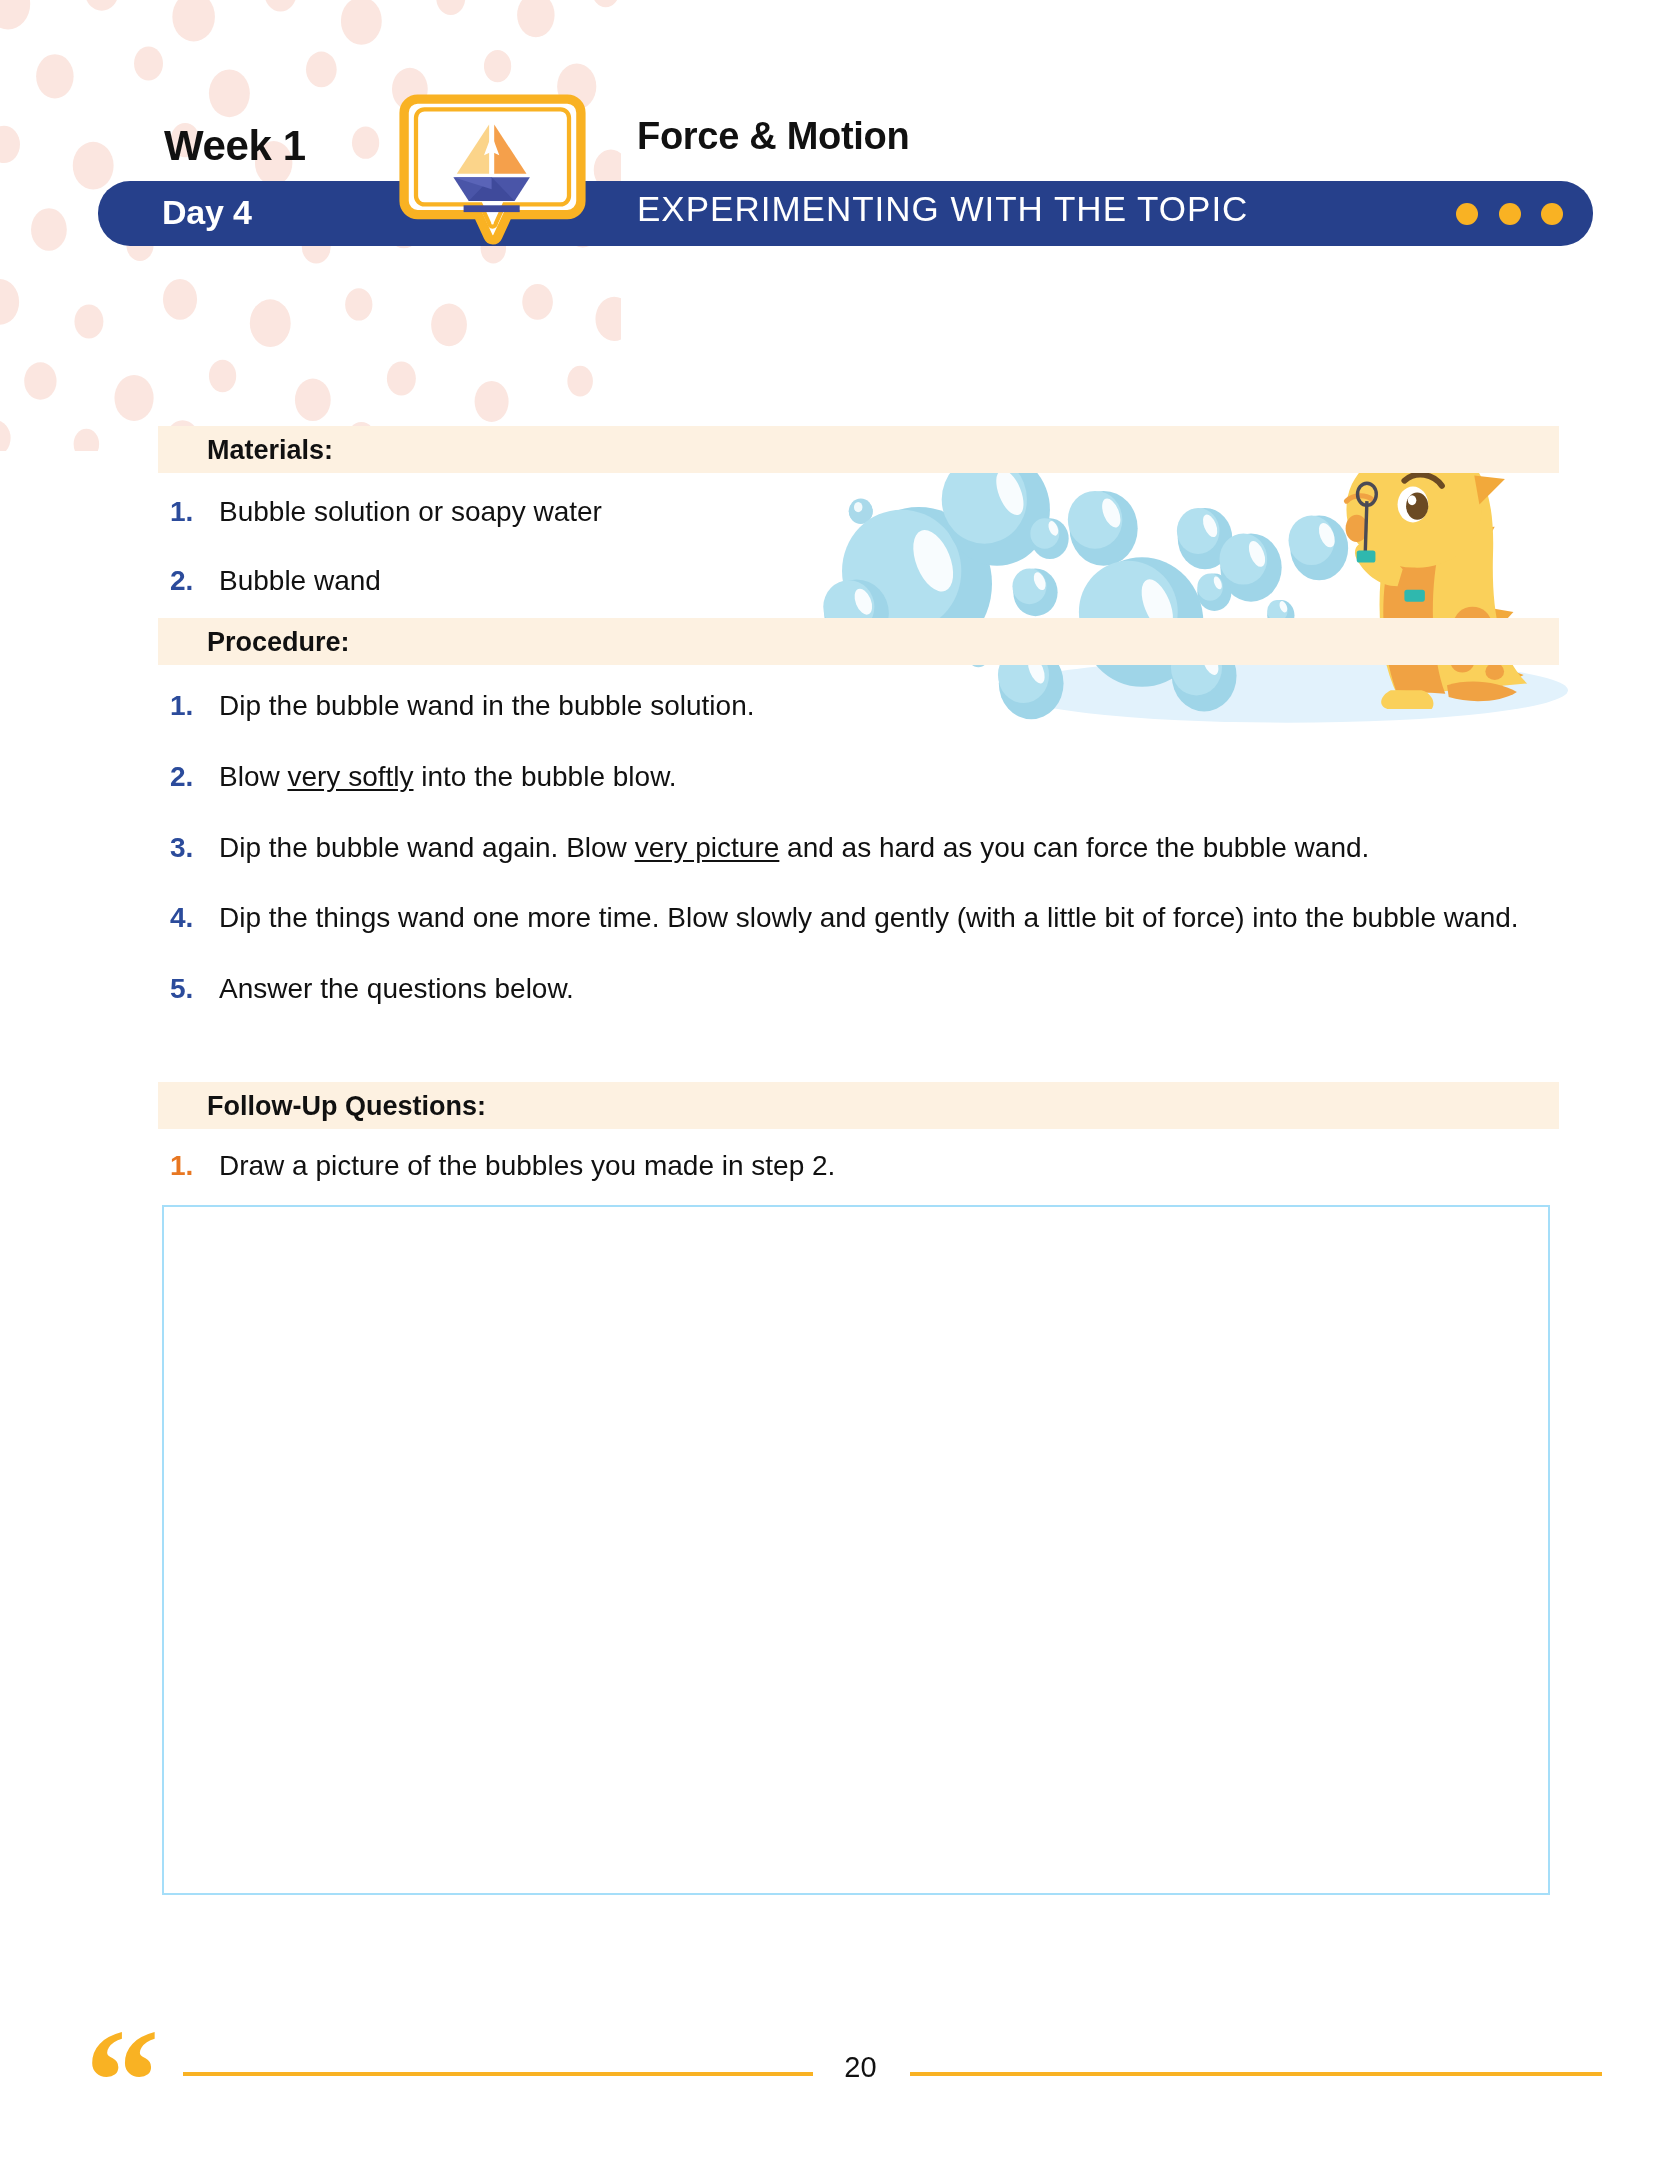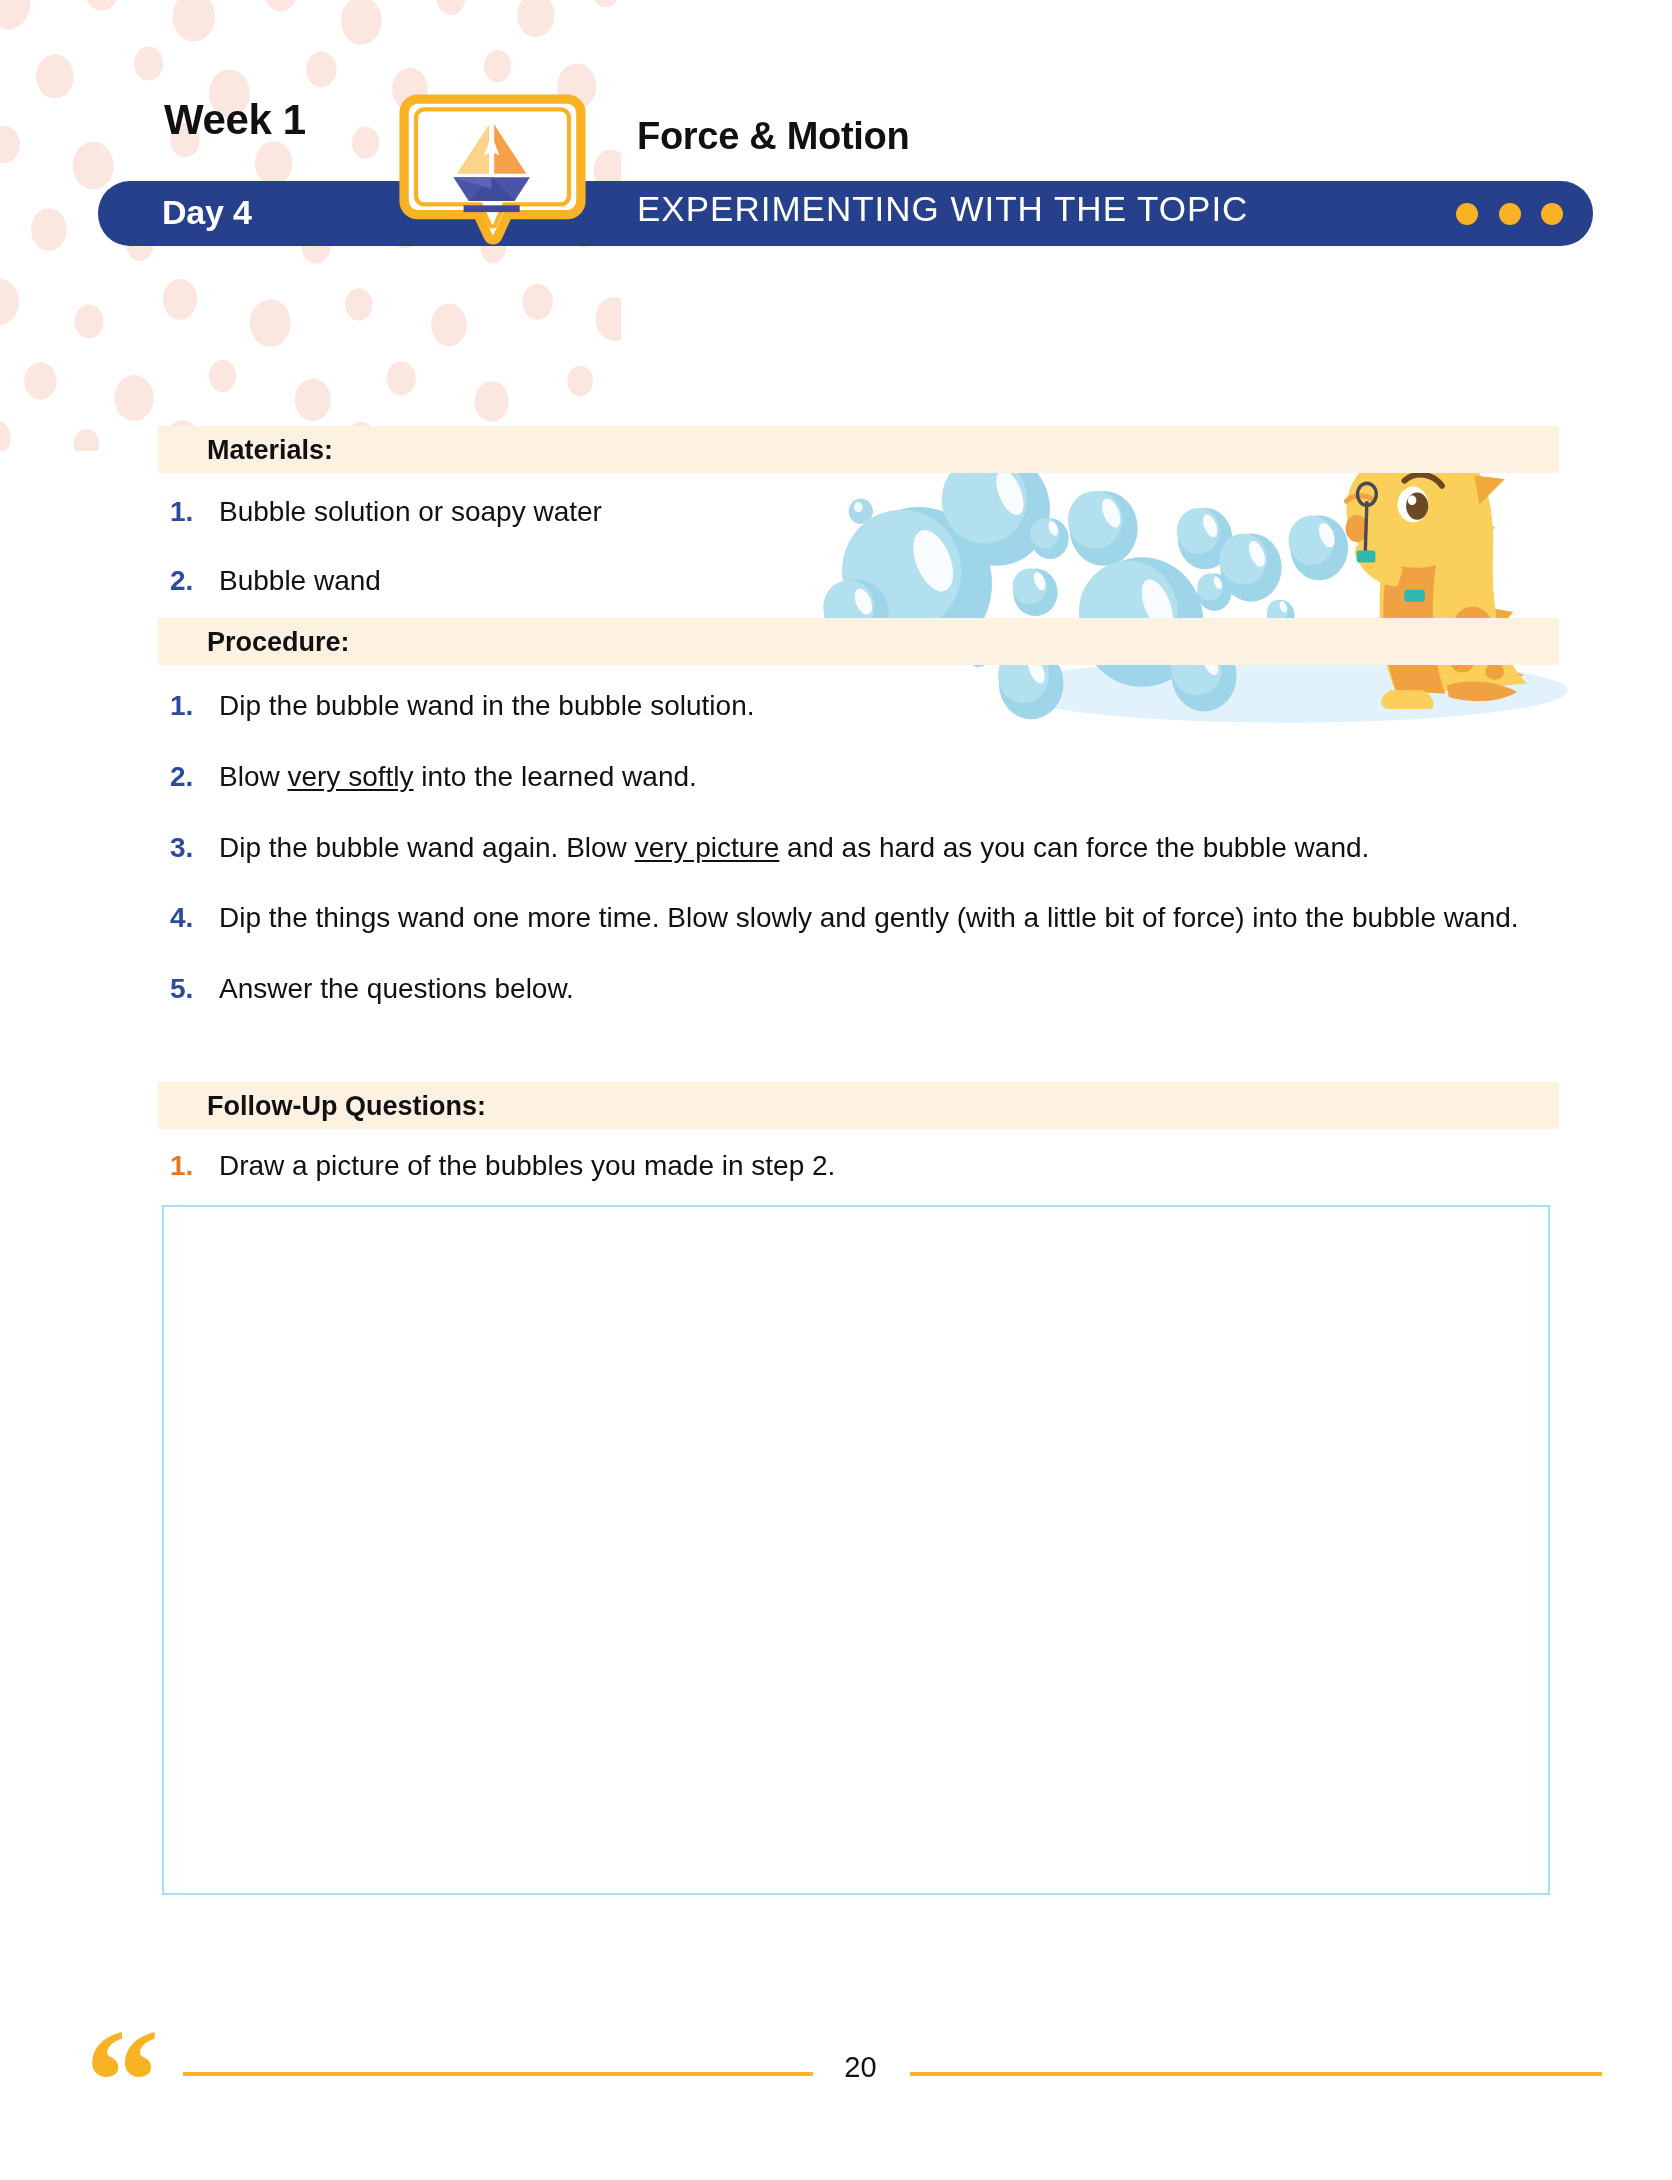--- a/index.html
+++ b/index.html
@@ -26,21 +26,21 @@
     pointer-events: none;
     z-index: 0;
   }
   .dot-field svg { display: block; }
 
   
   .header { position: absolute; left: 0; top: 0; width: 1672px; height: 256px; z-index: 3; }
 
   .week-title {
     position: absolute;
-    left: 164px; top: 96px;
+    left: 164px; top: 122px;
     font-size: 42px;
     font-weight: bold;
     color: #111111;
     letter-spacing: -0.4px;
     white-space: nowrap;
   }
   .topic-title {
     position: absolute;
     left: 637px; top: 115px;
     font-size: 38px;
@@ -436,21 +436,21 @@
     </div>
     <div class="olist" style="top:686px;">
 
       <div class="oitem" style="margin-bottom:31px;">
         <span class="num">1.</span>
         <span>Dip the bubble wand in the bubble solution.</span>
       </div>
 
       <div class="oitem" style="margin-bottom:31px;">
         <span class="num">2.</span>
-        <span><span>Blow </span><u>very softly</u><span> into the learned wand.</span></span>
+        <span><span>Blow </span><u>very softly</u><span> into the bubble blow.</span></span>
       </div>
 
       <div class="oitem just" style="margin-bottom:31px;">
         <span class="num">3.</span>
         <span><span>Dip the bubble wand again. Blow </span><u>very picture</u><span> and as hard as you can force the bubble wand.</span></span>
       </div>
 
       <div class="oitem just" style="margin-bottom:31px;">
         <span class="num">4.</span>
         <span>Dip the things wand one more time. Blow slowly and gently (with a little bit of force) into the bubble wand.</span>

